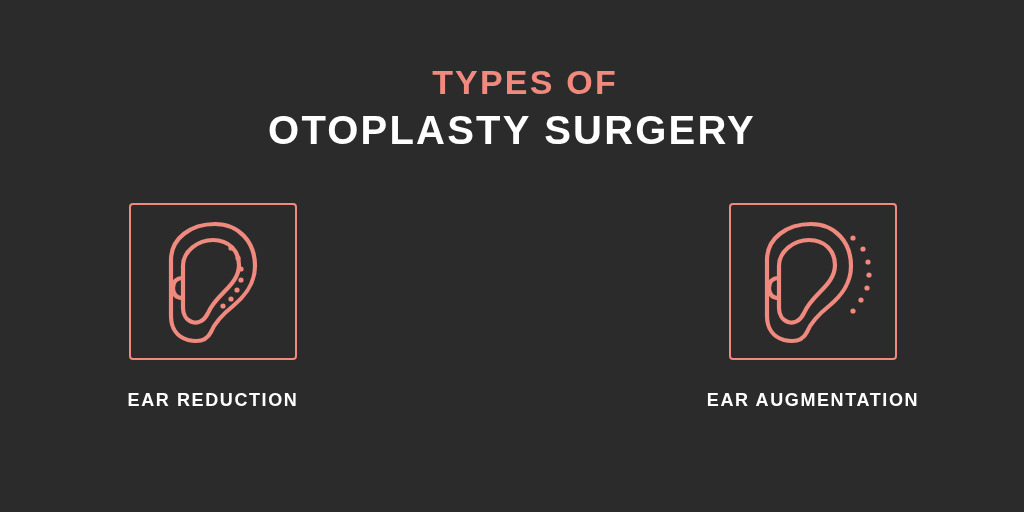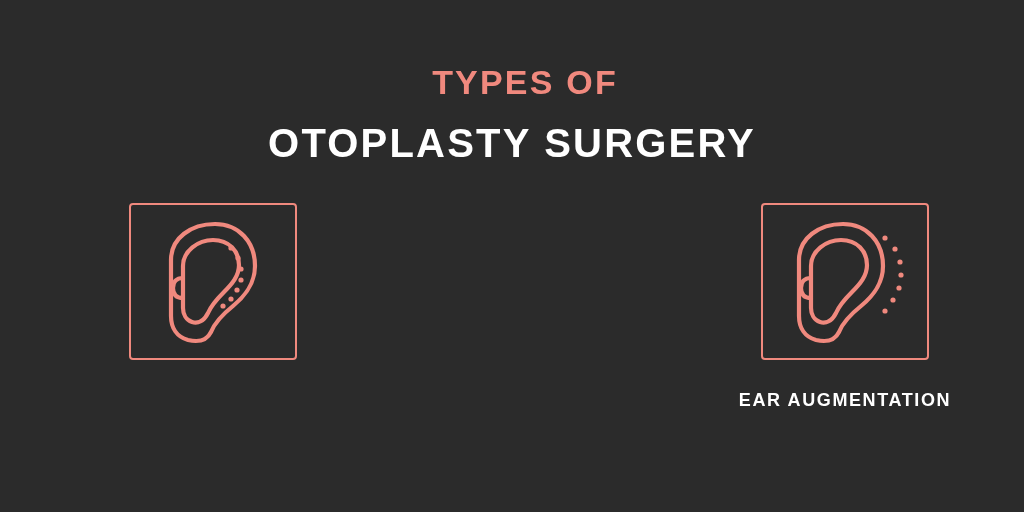--- a/index.html
+++ b/index.html
@@ -42,41 +42,41 @@
     text-transform: uppercase;
     padding-left: 26px;
   }
   .title-line-2 {
     display: block;
     color: #ffffff;
     font-size: 40px;
     font-weight: bold;
     letter-spacing: 2.2px;
     line-height: 48px;
-    margin-top: 17px;
+    margin-top: 4px;
     text-transform: uppercase;
   }
 
   
   .cards {
     position: absolute;
     left: 0;
     top: 203px;
     width: 1024px;
     height: 230px;
   }
   .card {
     position: absolute;
     top: 0;
     width: 168px;
     text-align: center;
   }
   .card-1 { left: 129px; }
   .card-2 { left: 431px; }
-  .card-3 { left: 761px; }
+  .card-3 { left: 729px; }
 
   .icon-box {
     width: 168px;
     height: 157px;
     box-sizing: border-box;
     border: 2px solid #f0897e;
     border-radius: 4px;
     position: relative;
   }
   .icon-box svg {
@@ -170,20 +170,23 @@
 
           <circle class="dot" cx="78" cy="30" r="2.6"></circle>
           <circle class="dot" cx="85" cy="40" r="2.6"></circle>
           <circle class="dot" cx="88" cy="51" r="2.6"></circle>
           <circle class="dot" cx="88" cy="62" r="2.6"></circle>
           <circle class="dot" cx="84" cy="72" r="2.6"></circle>
           <circle class="dot" cx="78" cy="81" r="2.6"></circle>
           <circle class="dot" cx="70" cy="88" r="2.6"></circle>
         </svg>
       </div>
+      <div class="label-wrap">
+        <span class="card-label">EAR REDUCTION</span>
+      </div>
     </div>
 
 
     <div class="card card-3">
       <div class="icon-box">
         <svg width="140" height="128" viewBox="-6 0 140 128">
 
           <path class="ear-stroke" d="M62 6
             C 86 6 102 24 102 48
             C 102 66 92 78 80 88

